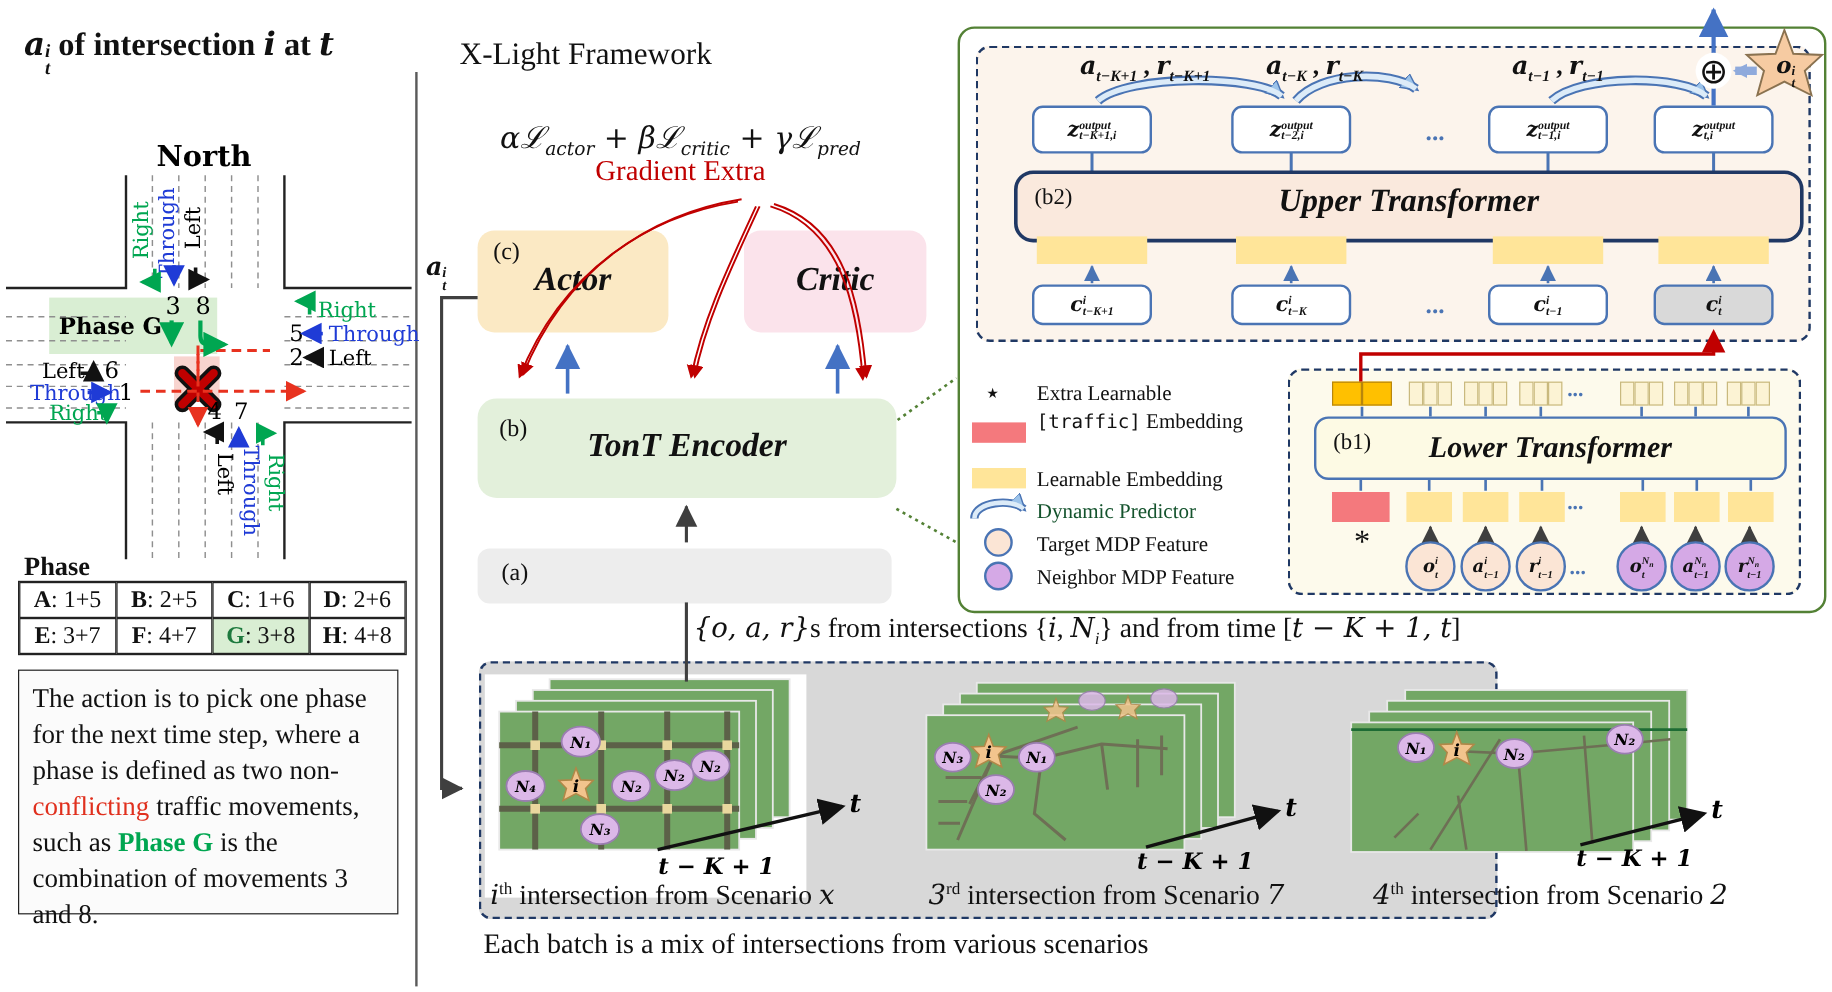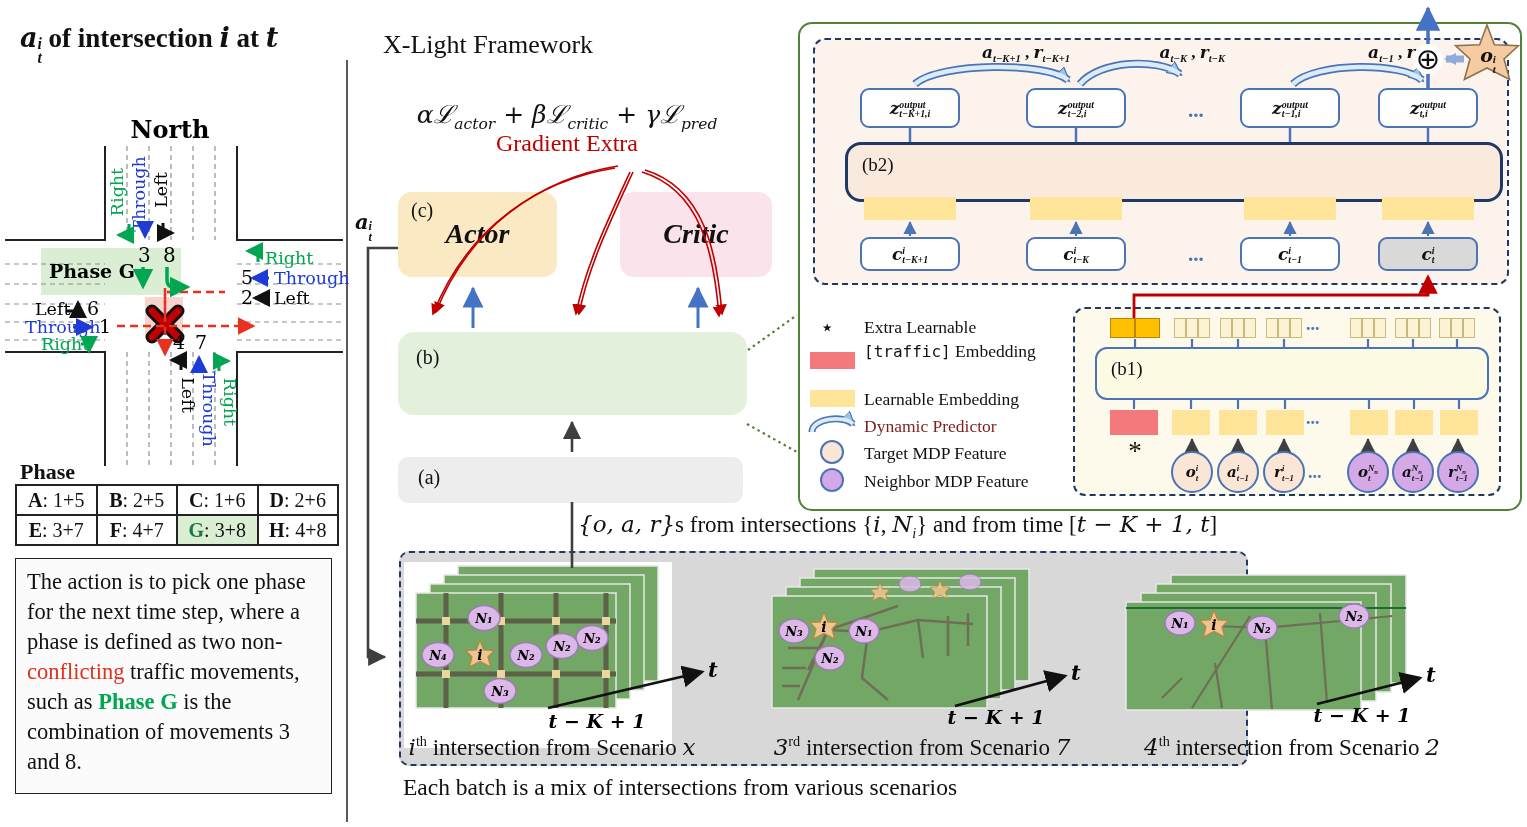--- a/index.html
+++ b/index.html
@@ -16,21 +16,21 @@
 .ss .up,.ss .dn{display:block}
 .ss .nn{font-size:.75em}
 
 .divider{left:346px;top:60px;width:2px;height:762px;background:#5a5a5a}
 .pagetitle{left:20px;top:22px;font-size:27px;font-weight:bold}
 .phtitle{left:20px;top:459px;font-size:22px;font-weight:bold}
 .phtable{left:15px;top:484px;display:grid;grid-template-columns:repeat(4,80.5px);border:1px solid #222;background:#fff}
 .phcell{height:30px;border:1px solid #222;display:flex;align-items:center;justify-content:center;font-size:20px}
 .phcell.g{background:#d9eed3}
 .phcell .gk{color:#1e7a3e}
-.notebox{left:15px;top:558px;width:317px;height:236px;border:1.6px solid #222;background:#fbfbfb;
+.notebox{left:15px;top:558px;width:317px;height:204px;border:1.6px solid #222;background:#fbfbfb;
   padding:8px 11px;font-size:22.5px;line-height:1.33}
 .red{color:#e0301e}.greenb{color:#00a651;font-weight:bold}
 
 .fwtitle{left:383px;top:30px;font-size:26px;font-weight:normal}
 .formula{left:402px;top:96px;width:330px;text-align:center;font-size:25px;font-style:italic}
 .formula sub{font-style:italic}
 .gradflow{left:402px;top:130px;width:330px;text-align:center;font-size:24px;color:#c00000}
 .mbox{position:absolute;border-radius:14px;z-index:4}
 .actor{left:398px;top:192px;width:159px;height:85px;background:#fbe9c4}
 .critic{left:620px;top:192px;width:152px;height:85px;background:#fbe3eb}
@@ -41,21 +41,21 @@
 .aout{left:355px;top:209px;font-size:21px}
 .iotext{left:578px;top:511px;font-size:23px}
 
 .batchpanel{left:399px;top:551px;width:849px;height:215px;background:#d8d8d8;border:2px dashed #1f3864;border-radius:10px}
 .caption{position:absolute;text-align:center;font-size:23px;z-index:4}
 .batchtext{left:403px;top:774px;font-size:23.5px}
 
 .greenbox{left:798px;top:22px;width:724px;height:489px;background:#fff;border:2.5px solid #538135;border-radius:14px}
 .updash{left:813px;top:38px;width:696px;height:247px;background:#fcf4ec;border:2px dashed #1f3864;border-radius:12px}
 .lodash{left:1073px;top:307px;width:428px;height:189px;background:#fdfaec;border:2px dashed #1f3864;border-radius:12px}
-.arlab{position:absolute;top:42px;width:170px;text-align:right;font-size:17px;font-weight:bold;z-index:4}
+.arlab{position:absolute;top:42px;width:170px;text-align:left;font-size:21px;font-weight:bold;z-index:4}
 .arlab sub{font-style:italic;font-weight:bold}
 .zbox,.cbox{position:absolute;background:#fff;border:2.5px solid #4a74b4;border-radius:9px;
   display:flex;align-items:center;justify-content:center;font-size:17px;z-index:4}
 .zbox{width:100px;height:40px;top:88px}
 .cbox{width:100px;height:34px;top:237px}
 .cbox.grey{background:#d9d9d9}
 .utbox{left:845px;top:142px;width:658px;height:60px;background:#fae9dd;border:3px solid #203864;border-radius:16px;z-index:4}
 .ltbox{left:1095px;top:347px;width:394px;height:53px;background:#fdfae4;border:2.5px solid #4a74b4;border-radius:12px;z-index:4}
 .utbox .tag,.ltbox .tag{font-size:19px;top:9px;left:14px}
 .utbox .mlabel{font-size:27px;top:7px}
@@ -69,21 +69,21 @@
 .brow.salmon{background:#f4797d}
 .mdpc{position:absolute;top:451px;width:42px;height:42px;border-radius:50%;border:2.5px solid #4a74b4;
   display:flex;align-items:center;justify-content:center;font-size:15px;z-index:4}
 .peach{background:#fbe5d5}.purple{background:#d5a9e6}
 .oplus{left:1413px;top:44px;width:30px;height:30px;background:#fff;border-radius:50%;
   text-align:center;font-size:29px;line-height:30px;font-family:"DejaVu Sans",sans-serif}
 .starlab{left:1466px;top:44px;width:44px;text-align:center;font-size:19px;z-index:7}
 .legtxt{position:absolute;font-size:17.5px;z-index:4}
 .mono{font-family:"DejaVu Sans Mono",monospace;font-size:16px}
 .swatch{position:absolute;width:45px;height:17px;z-index:4}
-.dynred{color:#7f1d1d}
+.dynred{color:#14532d}
 .legstar{left:820px;top:314px;font-size:23px;z-index:4}
 .lowstar{left:1118px;top:436px;width:34px;text-align:center;font-size:27px;z-index:4}
 svg{position:absolute;overflow:visible}
 svg text{font-family:"DejaVu Serif","Liberation Serif",serif}
 </style>
 </head>
 <body>
 
 <div class="abs pagetitle z4"><span class="bi ser">a</span><span class="ss">
       <span class="up">i</span>
@@ -247,20 +247,21 @@
 
 <div class="mbox actor">
   <span class="tag">(c)</span>
   <span class="mlabel" style="top:26px">Actor</span>
 </div>
 <div class="mbox critic">
   <span class="mlabel" style="top:26px">Critic</span>
 </div>
 <div class="mbox tont">
   <span class="tag" style="top:14px;left:18px">(b)</span>
+  <span class="mlabel" style="top:24px">TonT Encoder</span>
 </div>
 <div class="mbox gpi">
   <span class="tag" style="top:9px;left:20px">(a)</span>
 </div>
 <div class="abs aout z6"><b class="it ser">a</b><span class="ss">
       <span class="up">i</span>
       <span class="dn">t</span>
     </span></div>
 
 <div class="abs iotext z6"><i class="ser">{o, a, r}</i><span>s from intersections {</span><i class="ser">i</i><span>, </span><i class="ser">N</i><sub class="it">i</sub><span>} and from time [</span><i class="ser">t − K + 1, t</i><span>]</span></div>
@@ -410,20 +411,21 @@
 <div class="zbox" style="left:1378px">
     <b class="it ser">z</b>
     <span class="ss">
       <span class="up">output</span>
       <span class="dn">t,i</span>
     </span>
   </div>
 
 <div class="abs utbox">
   <span class="tag">(b2)</span>
+  <span class="mlabel">Upper Transformer</span>
 </div>
 
 <div class="yrect" style="left:864px"></div>
 <div class="yrect" style="left:1030px"></div>
 <div class="yrect" style="left:1244px"></div>
 <div class="yrect" style="left:1382px"></div>
 
 <div class="cbox" style="left:860px">
     <b class="it ser">c</b>
     <span class="ss">
@@ -501,20 +503,21 @@
     <span></span>
   </div>
 <div class="cellbox" style="left:1439px;width:36px">
     <span></span>
     <span></span>
     <span></span>
   </div>
 
 <div class="abs ltbox">
   <span class="tag">(b1)</span>
+  <span class="mlabel">Lower Transformer</span>
 </div>
 
 <div class="brow salmon" style="left:1110px;width:48px"></div>
 <div class="brow" style="left:1172px;width:38px"></div>
 <div class="brow" style="left:1219px;width:38px"></div>
 <div class="brow" style="left:1266px;width:38px"></div>
 <div class="dots" style="left:1306px;top:408px;font-size:18px">...</div>
 <div class="brow" style="left:1350px;width:38px"></div>
 <div class="brow" style="left:1395px;width:38px"></div>
 <div class="brow" style="left:1440px;width:38px"></div>

